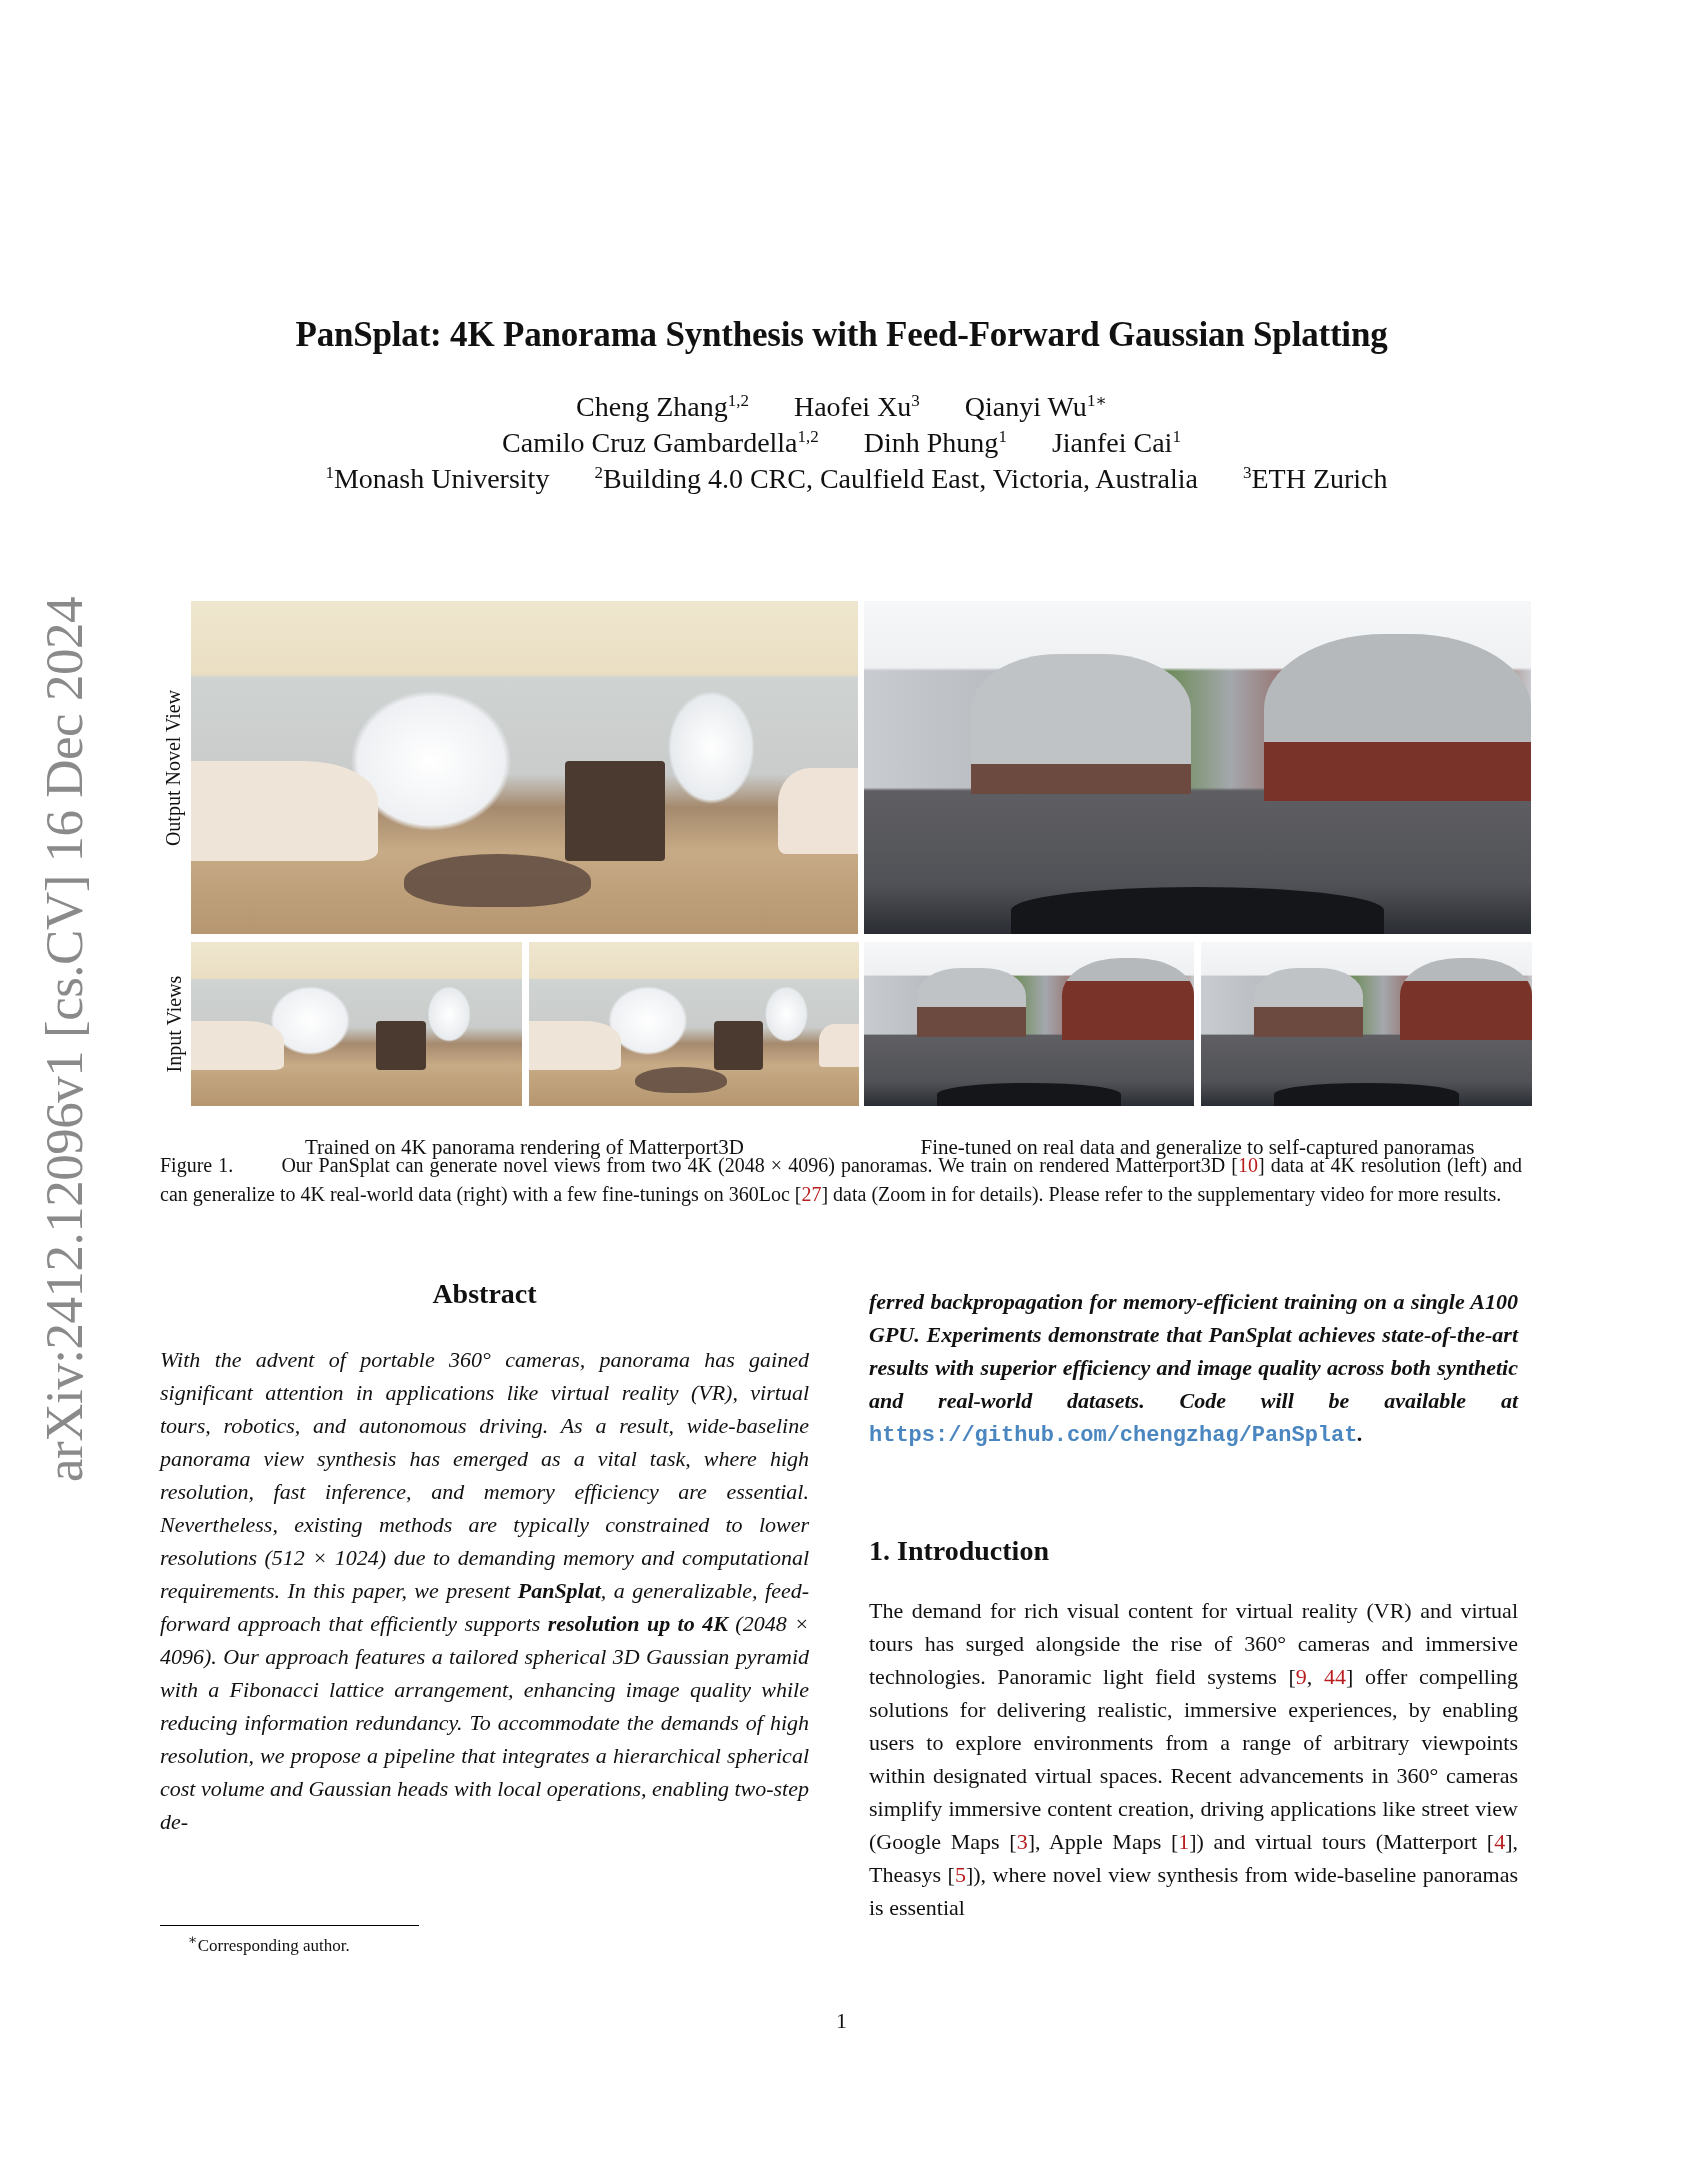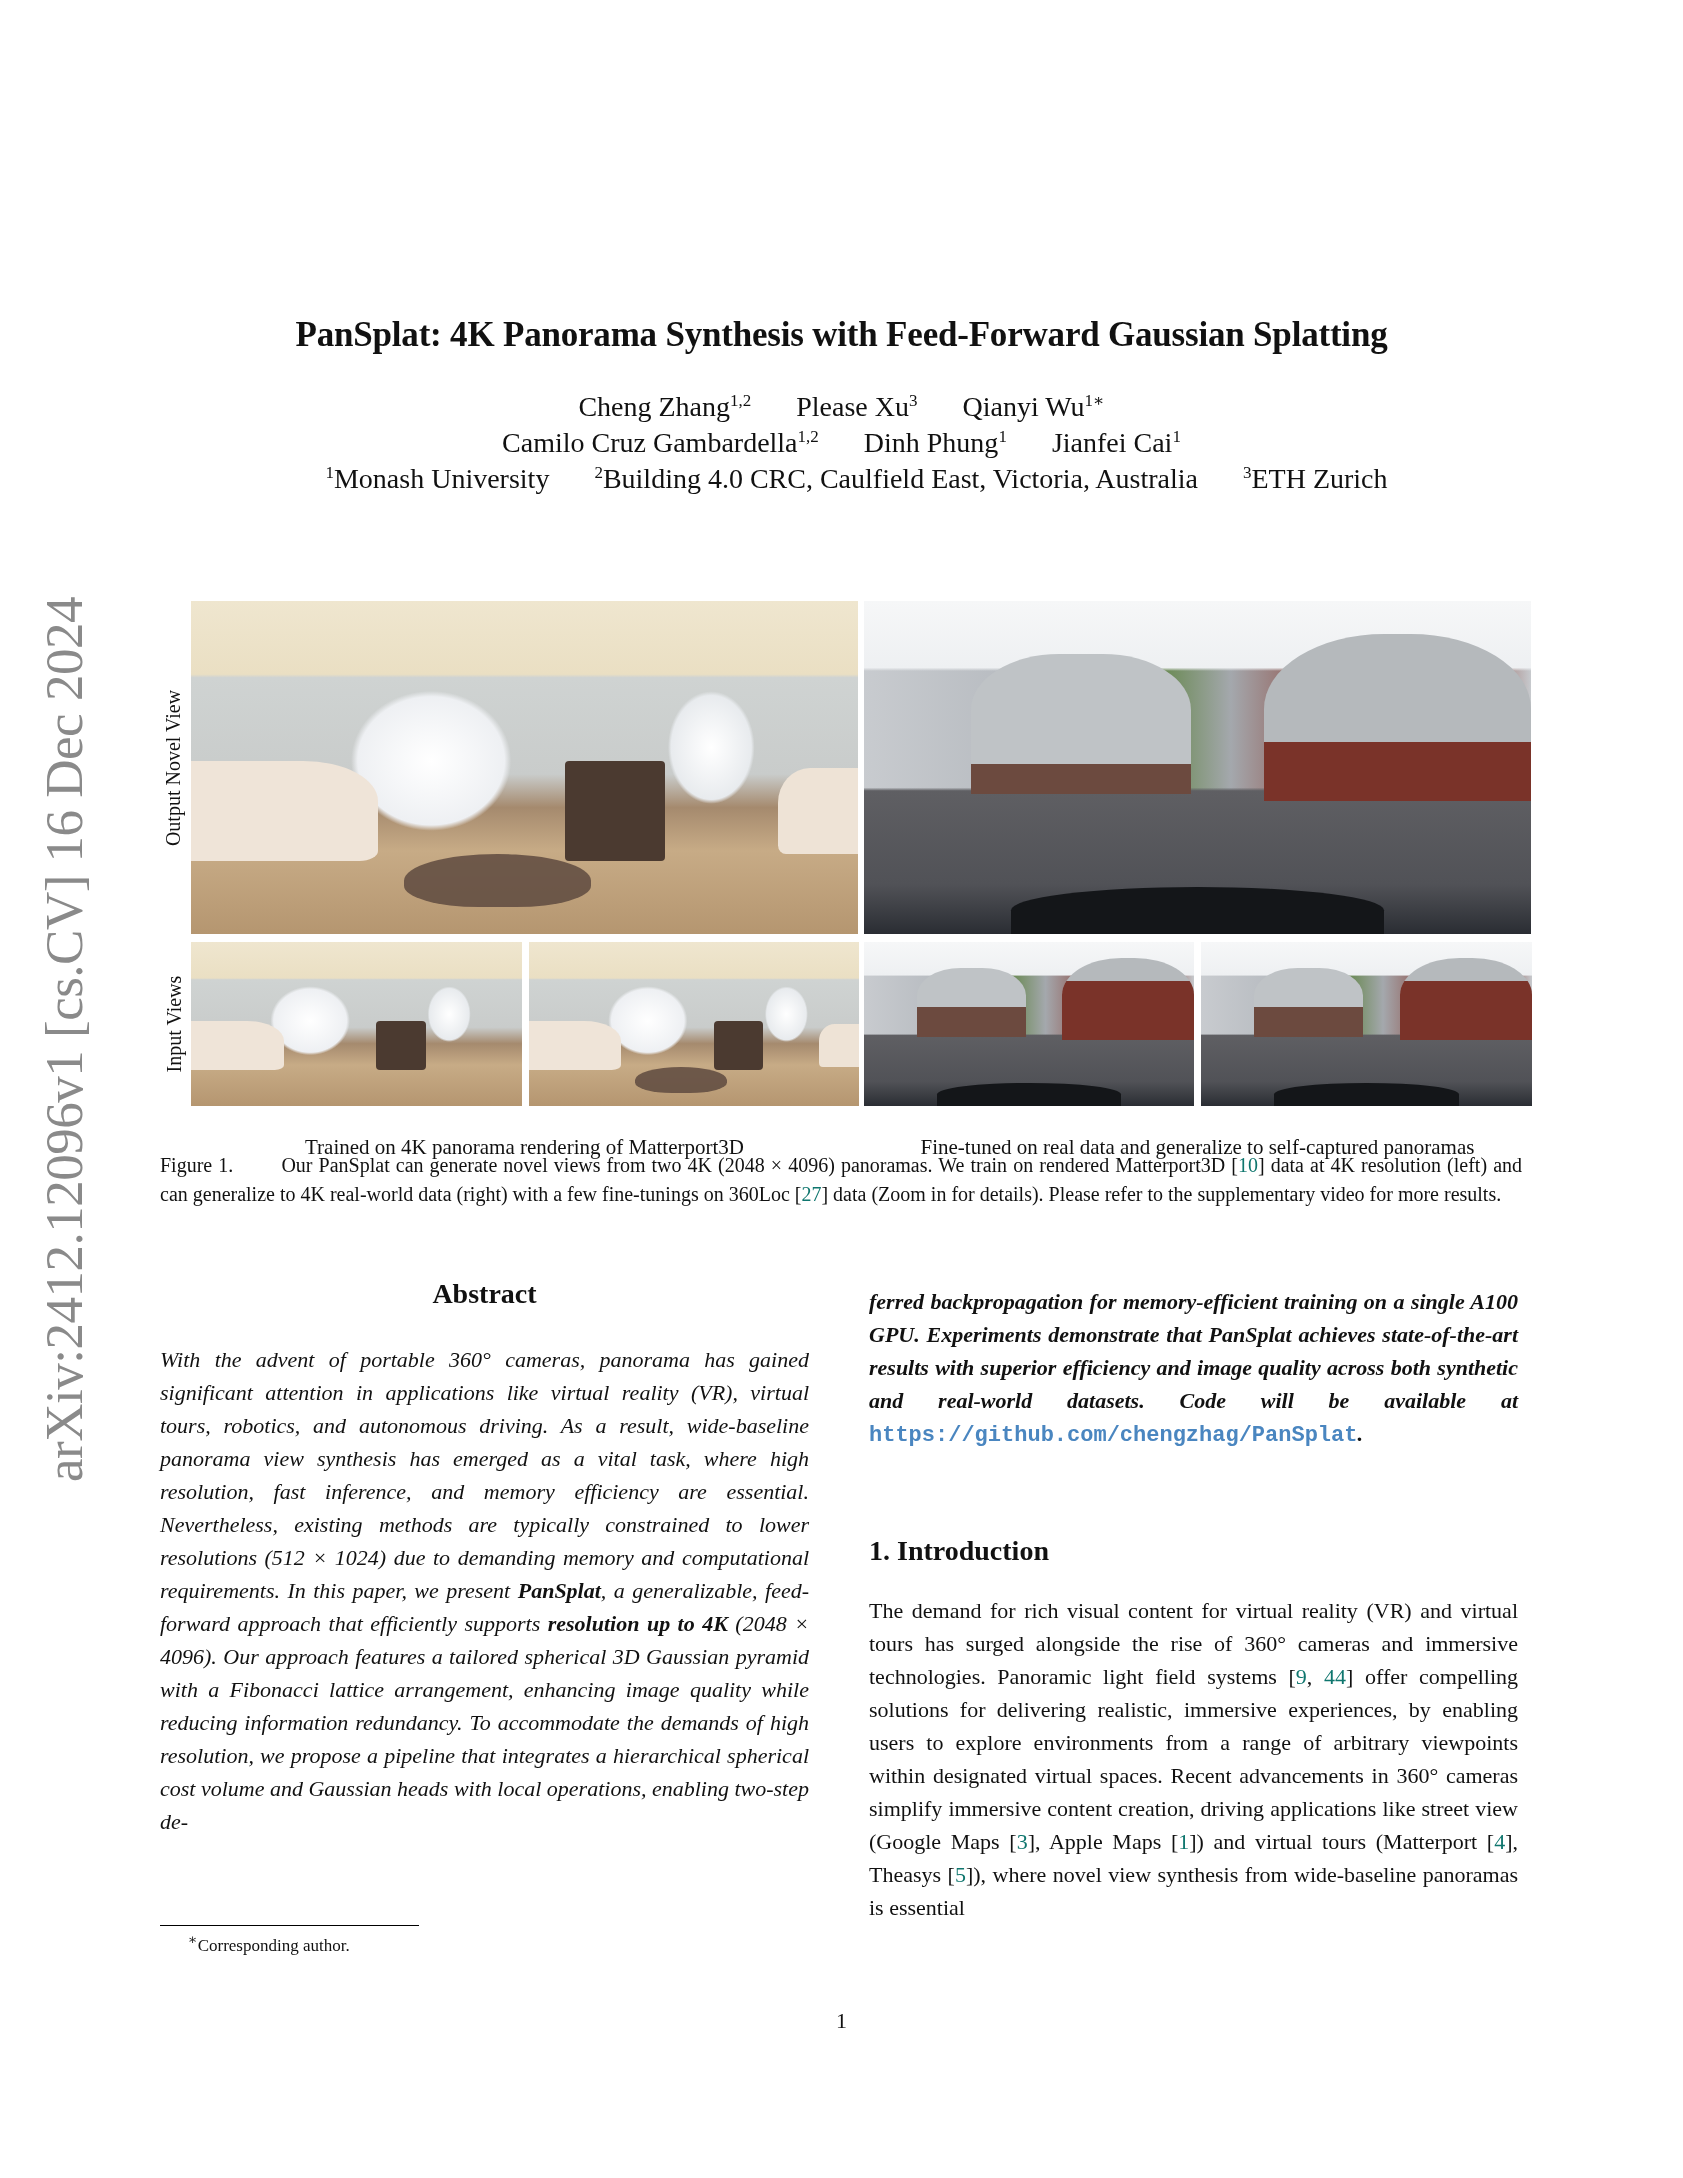--- a/index.html
+++ b/index.html
@@ -10,21 +10,21 @@
   .authors { left:0; width:1683px; text-align:center; font-size:28px; }
   .authors sup { font-size:17px; vertical-align:10px; line-height:0; }
   .authors .gap { display:inline-block; width:38px; }
   .stamp { left:-431px; top:1010px; width:990px; height:59px; transform:rotate(-90deg); transform-origin:center;
            color:#8a8a8a; font-size:53px; text-align:center; white-space:nowrap; letter-spacing:-0.5px; line-height:59px; }
   .panel { overflow:hidden; }
   .rowlabel { font-size:20px; white-space:nowrap; text-align:center; transform:rotate(-90deg); line-height:24px; }
   .sublabel { font-size:21px; text-align:center; white-space:nowrap;margin-top:26px; }
   .caption { left:160px; width:1362px; top:1151px; font-size:20px; line-height:29px; text-align:justify; }
   .caption b { font-weight:normal;margin-left:36px; }
-  .cite { color:#0f766e; }
+  .cite { color:#b91c1c; }
   .colL { left:160px; width:649px; }
   .colR { left:869px; width:649px; }
   .heading { font-weight:bold; font-size:28px; }
   .abs-text { font-style:italic; font-size:22px; line-height:33px; text-align:justify; hyphens:none; }
   .body-text { font-size:22px; line-height:33px; text-align:justify; }
   .mono-link { font-family:"Liberation Mono","DejaVu Sans Mono",monospace; font-style:normal; color:#4a86c0; font-size:22px; }
   .footrule { left:160px; top:1925px; width:259px; height:1px; background:#000; }
   .footnote { left:160px; top:1931px; font-size:17px; padding-left:28px; }
   .pagenum { left:0; width:1683px; top:2008px; text-align:center; font-size:22px; }
 
@@ -49,21 +49,21 @@
 </style>
 </head>
 <body>
 
 <div class="abs stamp">arXiv:2412.12096v1  [cs.CV]  16 Dec 2024</div>
 
 <div class="abs title">PanSplat: 4K Panorama Synthesis with Feed-Forward Gaussian Splatting</div>
 
 <div class="abs authors" style="top:391px;">
   <span><span>Cheng Zhang</span><sup>1,2</sup></span><span class="gap"></span>
-  <span><span>Please Xu</span><sup>3</sup></span><span class="gap"></span>
+  <span><span>Haofei Xu</span><sup>3</sup></span><span class="gap"></span>
   <span><span>Qianyi Wu</span><sup>1∗</sup></span>
 </div>
 <div class="abs authors" style="top:427px;">
   <span><span>Camilo Cruz Gambardella</span><sup>1,2</sup></span><span class="gap"></span>
   <span><span>Dinh Phung</span><sup>1</sup></span><span class="gap"></span>
   <span><span>Jianfei Cai</span><sup>1</sup></span>
 </div>
 <div class="abs authors" style="top:463px;margin-left:15px;">
   <span><sup>1</sup><span>Monash University</span></span><span class="gap"></span>
   <span><sup>2</sup><span>Building 4.0 CRC, Caulfield East, Victoria, Australia</span></span><span class="gap"></span>

